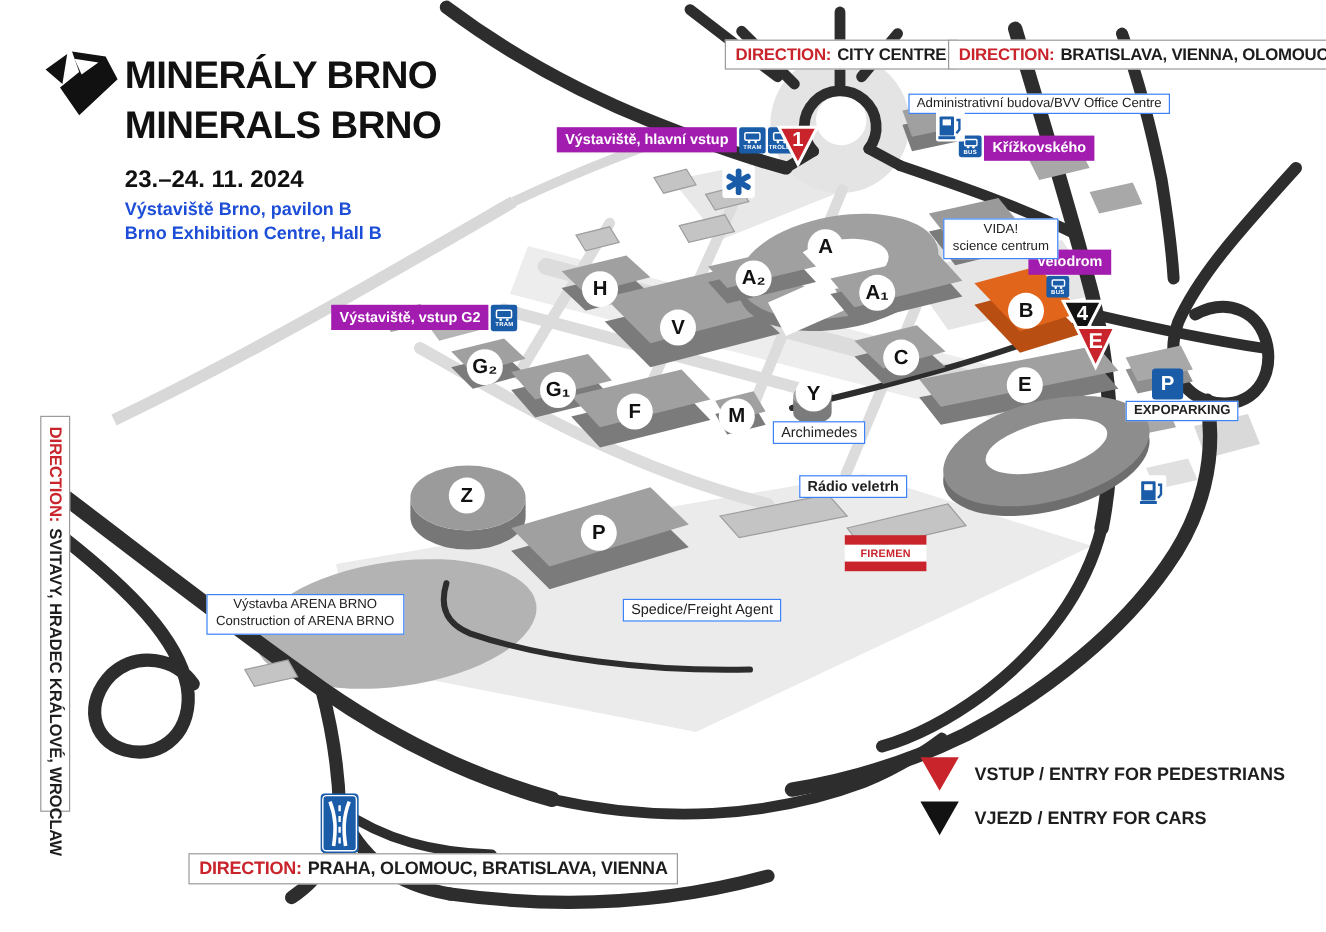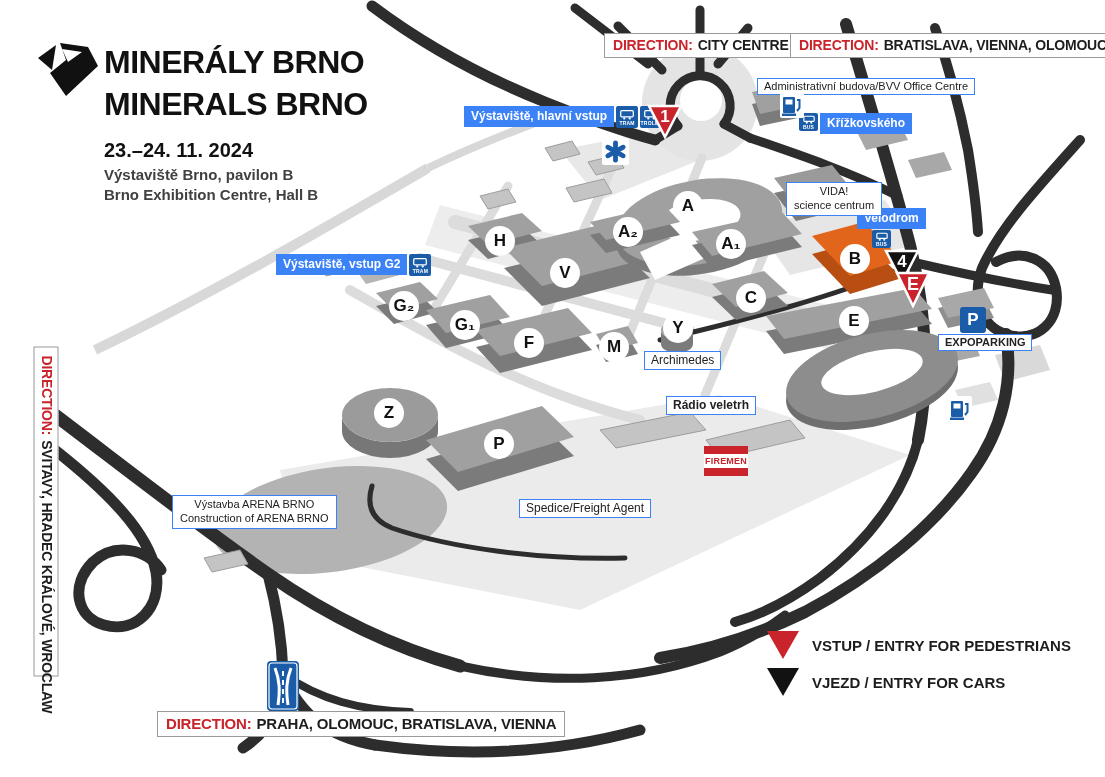--- a/index.html
+++ b/index.html
@@ -2,48 +2,48 @@
 <html><head>
 <meta charset="utf-8">
 <style>
   html,body{margin:0;padding:0;background:#fff;}
   .stage{position:relative;width:1105px;height:777px;background:#fff;overflow:hidden;
          font-family:"Liberation Sans",sans-serif;color:#1d1d1d;}
   .abs{position:absolute;}
   
   .brand-line{position:absolute;font-weight:bold;font-size:32px;letter-spacing:-0.5px;line-height:1;color:#111;white-space:nowrap;}
   .date-line{position:absolute;font-weight:bold;font-size:20px;color:#111;white-space:nowrap;}
-  .venue-line{position:absolute;font-weight:bold;font-size:15px;color:#404040;white-space:nowrap;}
+  .venue-line{position:absolute;font-weight:bold;font-size:15px;color:#1d4ed8;white-space:nowrap;}
   
   .dir{position:absolute;background:#fff;border:1px solid #9a9a9a;padding:3px 8px 4px;
        font-size:14px;font-weight:bold;letter-spacing:-0.2px;white-space:nowrap;color:#1d1d1d;}
   .dir .pre{color:#c9242b;margin-right:5px;}
   .dir-left{transform:rotate(90deg);transform-origin:center;}
   
   .map-label{position:absolute;background:#fff;border:1px solid #3b82f6;padding:1px 6px 2px;
              font-size:12px;color:#222;white-space:nowrap;z-index:5;}
   .map-label.small{font-size:11px;}
   .map-label.two-line{text-align:center;line-height:1.25;white-space:nowrap;padding:2px 7px;}
-  .blue-label{position:absolute;background:#3b82f6;color:#fff;font-size:12px;font-weight:bold;
+  .blue-label{position:absolute;background:#a21caf;color:#fff;font-size:12px;font-weight:bold;
               padding:3px 7px 4px;white-space:nowrap;z-index:5;}
   .transit-group{position:absolute;display:flex;align-items:flex-start;gap:2px;z-index:5;}
   .transit-group .blue-label{position:static;}
   .transit-icon{display:inline-flex;flex-direction:column;align-items:center;justify-content:center;
                 width:22px;height:22px;background:#1a5ca8;border-radius:2px;color:#fff;}
   .transit-icon em{font-style:normal;font-size:5px;font-weight:bold;line-height:1;margin-top:1px;letter-spacing:0.2px;}
   .transit-icon.sm{width:19px;height:18px;}
   
   .badge{position:absolute;width:30px;height:30px;background:#fff;border-radius:50%;
          text-align:center;line-height:30px;font-weight:bold;font-size:17px;color:#111;z-index:4;}
   
   .marker{position:absolute;z-index:6;}
   .legend-row{position:absolute;display:flex;align-items:center;gap:12px;
               font-weight:bold;font-size:15px;color:#1d1d1d;z-index:5;}
   
-  .firemen{position:absolute;width:44px;z-index:5;}
+  .firemen{position:absolute;width:68px;z-index:5;}
   .firemen .bar{height:8px;background:#c9242b;}
   .firemen .mid{height:14px;background:#fff;display:flex;align-items:center;justify-content:center;
                 font-size:9px;font-weight:bold;color:#c9242b;letter-spacing:0.2px;}
   
   .p-icon{position:absolute;width:26px;height:26px;background:#1a5ca8;border-radius:3px;color:#fff;
           font-weight:bold;font-size:17px;text-align:center;line-height:26px;z-index:5;}
   .white-plate{position:absolute;background:#fff;border-radius:2px;padding:1px;z-index:5;line-height:0;}
   .map-svg{position:absolute;left:0;top:0;z-index:1;}
 </style>
 </head>

